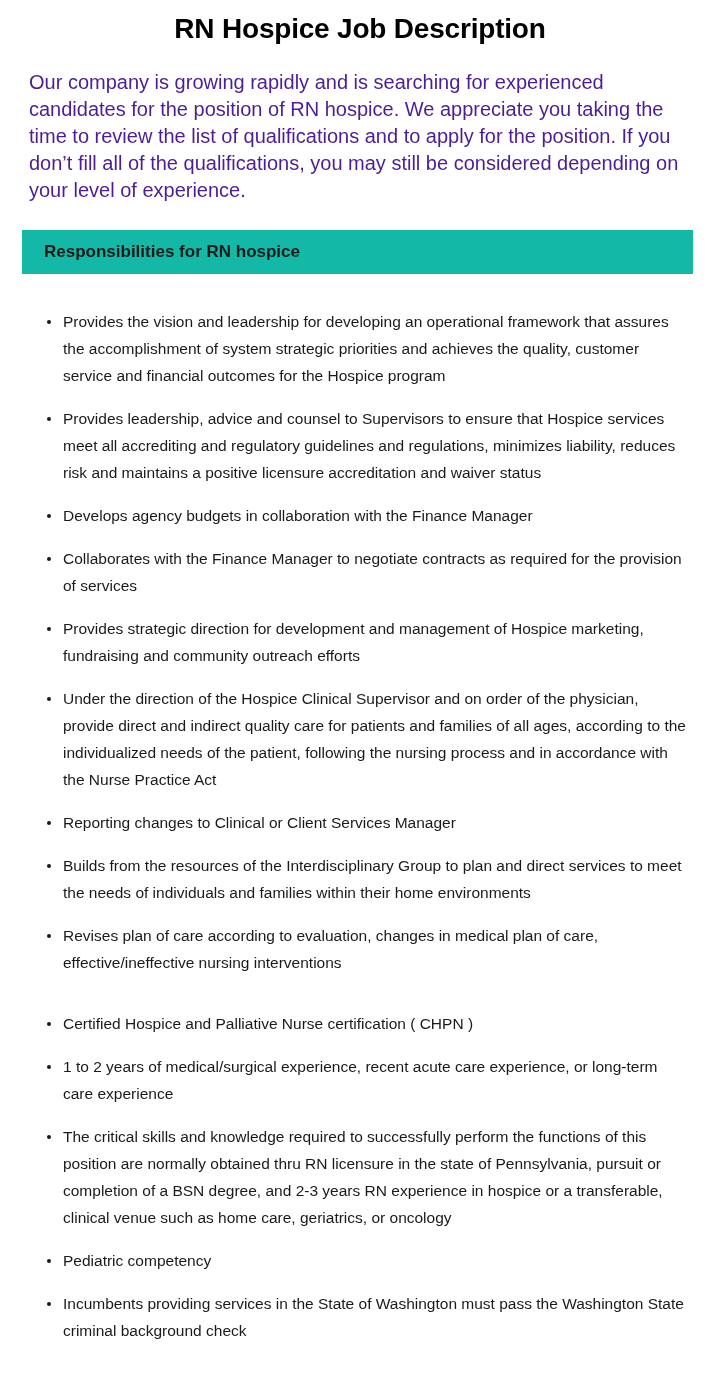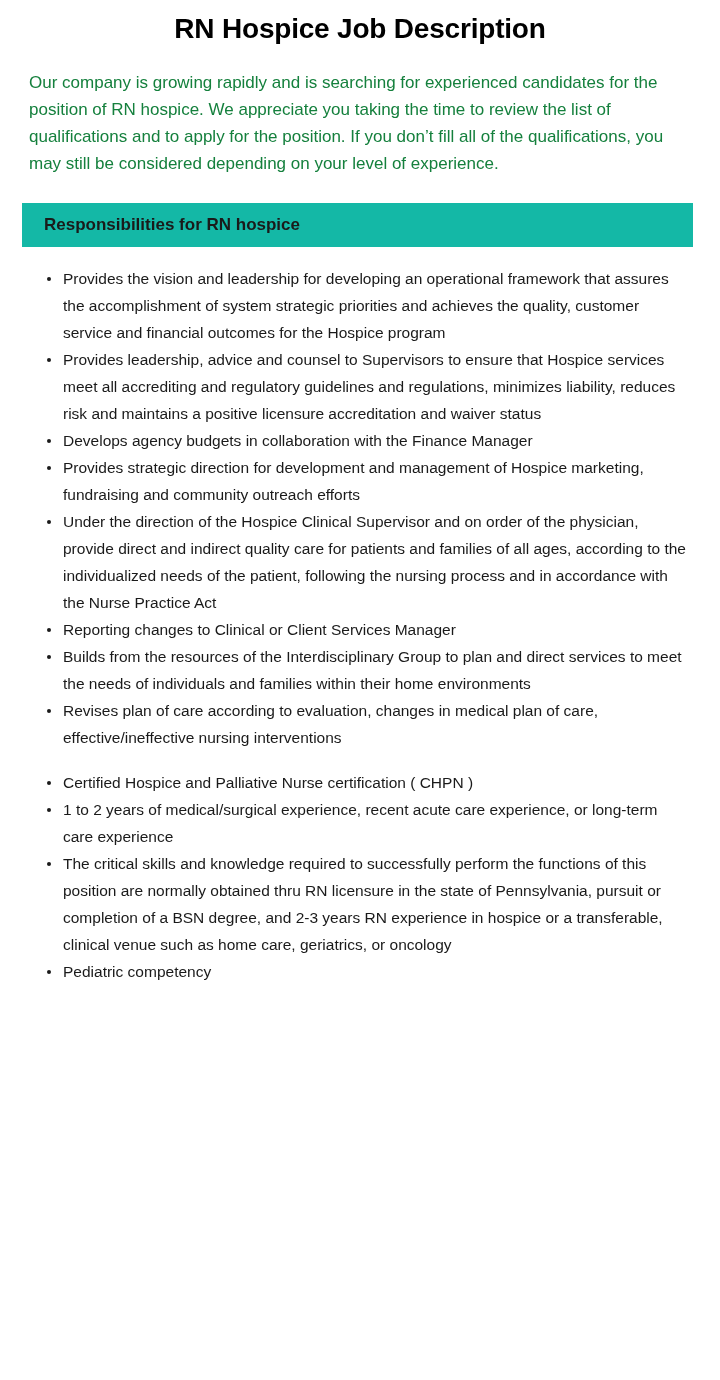--- a/index.html
+++ b/index.html
@@ -25,23 +25,23 @@
     font-size: 28px;
     font-weight: bold;
     line-height: 38px;
     text-align: center;
     color: #000000;
     letter-spacing: -0.2px;
   }
   .intro {
     margin: 0;
     padding: 21px 25px 0 25px;
-    font-size: 17px;
+    font-size: 20px;
     line-height: 27px;
-    color: #15803d;
+    color: #4c1d95;
   }
   .section {
     margin: 0;
     padding: 0;
   }
   .section-header {
     margin: 26px 23px 0 18px;
     background: #14b8a6;
     padding: 11px 0 11px 22px;
     font-size: 17px;
@@ -50,21 +50,21 @@
     color: #1a1a1a;
   }
   .bullet-list {
     list-style: none;
     margin: 0;
     padding: 18px 25px 0 25px;
   }
   .bullet-list li {
     position: relative;
     padding-left: 34px;
-    margin: 0 0 0 0;
+    margin: 16px 0 0 0;
     font-size: 15.5px;
     line-height: 27px;
     color: #1a1a1a;
   }
   .bullet-list li::before {
     content: "";
     position: absolute;
     left: 18px;
     top: 12px;
     width: 4px;
@@ -84,32 +84,34 @@
   <h1 class="doc-title">RN Hospice Job Description</h1>
 
   <p class="intro">Our company is growing rapidly and is searching for experienced candidates for the position of RN hospice. We appreciate you taking the time to review the list of qualifications and to apply for the position. If you don’t fill all of the qualifications, you may still be considered depending on your level of experience.</p>
 
   <div class="section">
     <div class="section-header">Responsibilities for RN hospice</div>
     <ul class="bullet-list">
         <li>Provides the vision and leadership for developing an operational framework that assures the accomplishment of system strategic priorities and achieves the quality, customer service and financial outcomes for the Hospice program</li>
         <li>Provides leadership, advice and counsel to Supervisors to ensure that Hospice services meet all accrediting and regulatory guidelines and regulations, minimizes liability, reduces risk and maintains a positive licensure accreditation and waiver status</li>
         <li>Develops agency budgets in collaboration with the Finance Manager</li>
+        <li>Collaborates with the Finance Manager to negotiate contracts as required for the provision of services</li>
         <li>Provides strategic direction for development and management of Hospice marketing, fundraising and community outreach efforts</li>
         <li>Under the direction of the Hospice Clinical Supervisor and on order of the physician, provide direct and indirect quality care for patients and families of all ages, according to the individualized needs of the patient, following the nursing process and in accordance with the Nurse Practice Act</li>
         <li>Reporting changes to Clinical or Client Services Manager</li>
         <li>Builds from the resources of the Interdisciplinary Group to plan and direct services to meet the needs of individuals and families within their home environments</li>
         <li>Revises plan of care according to evaluation, changes in medical plan of care, effective/ineffective nursing interventions</li>
       </ul>
   </div>
 
   <div class="section">
     <ul class="bullet-list">
         <li>Certified Hospice and Palliative Nurse certification ( CHPN )</li>
         <li>1 to 2 years of medical/surgical experience, recent acute care experience, or long-term care experience</li>
         <li>The critical skills and knowledge required to successfully perform the functions of this position are normally obtained thru RN licensure in the state of Pennsylvania, pursuit or completion of a BSN degree, and 2-3 years RN experience in hospice or a transferable, clinical venue such as home care, geriatrics, or oncology</li>
         <li>Pediatric competency</li>
+        <li>Incumbents providing services in the State of Washington must pass the Washington State criminal background check</li>
       </ul>
   </div>
 
   <div class="tail-space"></div>
 
 </div>
 
 </body></html>

